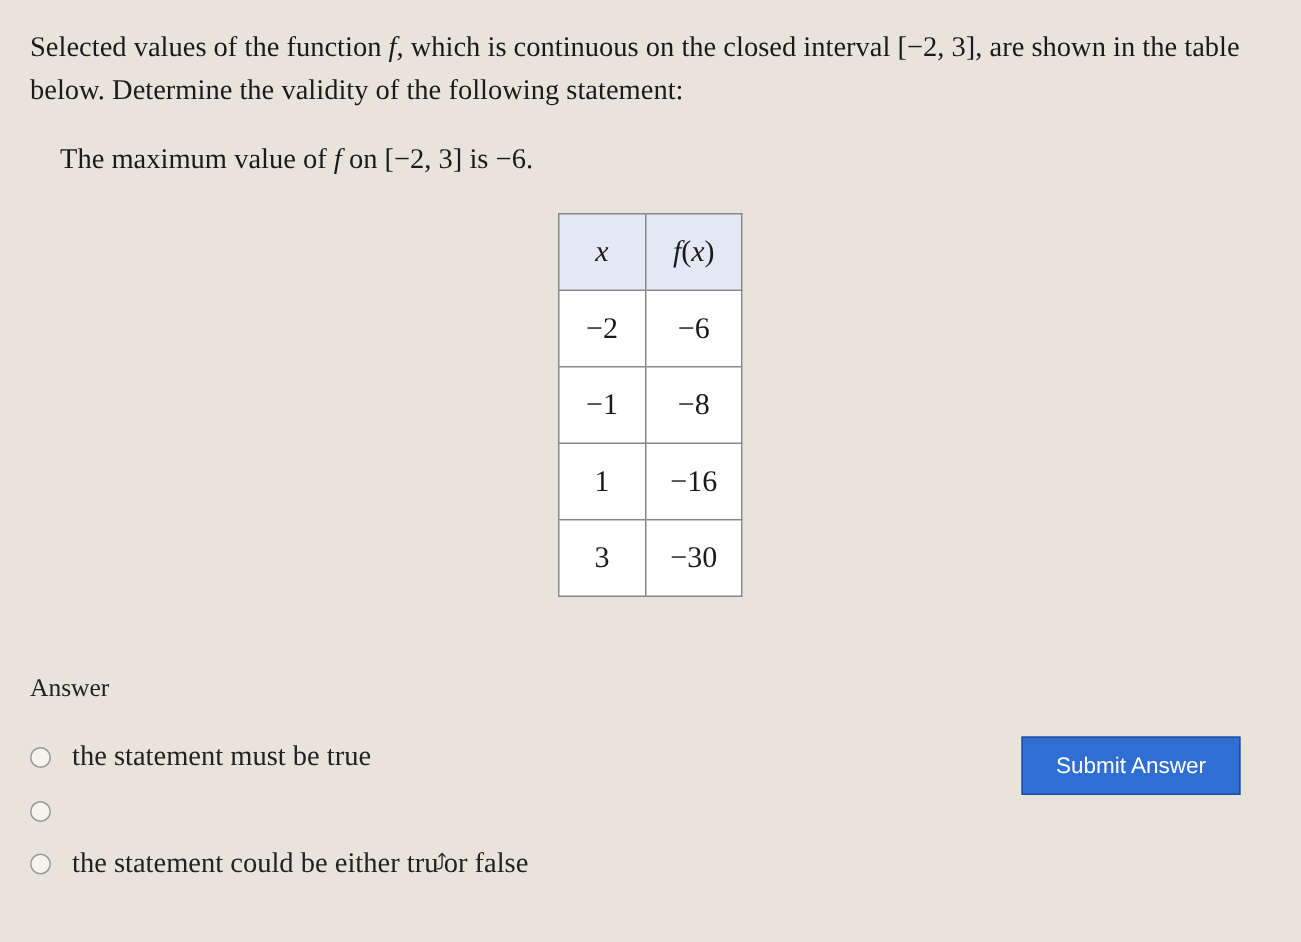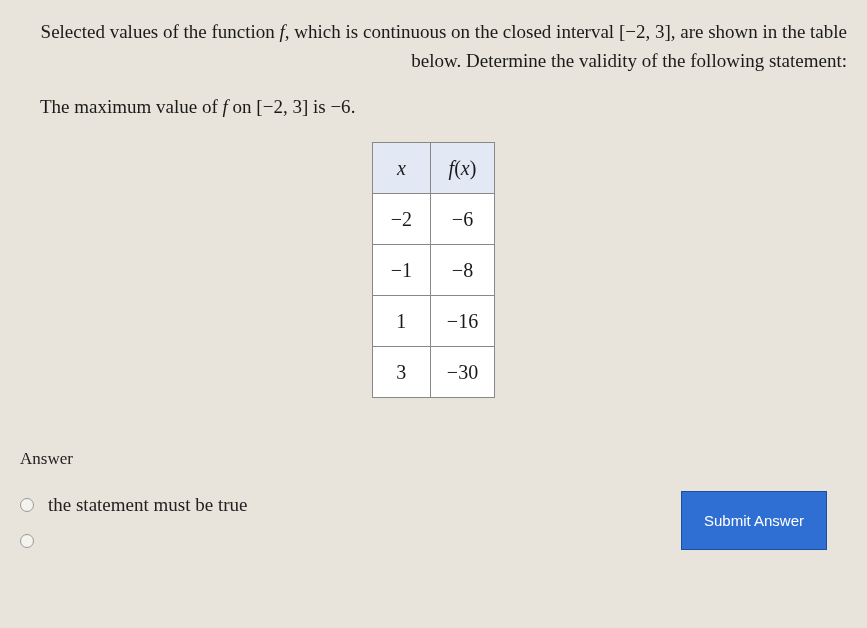--- a/index.html
+++ b/index.html
@@ -13,21 +13,20 @@
       width: 867px;
       height: 628px;
       padding: 18px 20px;
       color: #1a1a1a;
       font-size: 19px;
       line-height: 1.5;
       overflow: hidden;
     }
     .problem-text {
       margin-bottom: 18px;
-      text-align: right;
     }
     .statement-text {
       margin-bottom: 20px;
       margin-left: 20px;
     }
     .math-var {
       font-style: italic;
       font-family: 'Times New Roman', serif;
     }
     .interval {
@@ -88,21 +87,21 @@
       flex-shrink: 0;
       background: #f5f3ee;
     }
     .submit-btn {
       position: absolute;
       right: 20px;
       top: 0;
       background: #2f6fd3;
       color: #fff;
       border: 1px solid #1d4fa0;
-      padding: 20px 22px;
+      padding: 10px 22px;
       font-size: 15px;
       font-family: Arial, sans-serif;
       cursor: pointer;
     }
     .cursor-icon {
       display: inline-block;
       font-size: 15px;
       vertical-align: middle;
       margin: 0 -2px;
     }
@@ -154,13 +153,17 @@
 <div class="options-area">
   <button class="submit-btn">Submit Answer</button>
 
   <div class="option">
     <span class="radio"></span>
     <span>the statement must be true</span>
   </div>
   <div class="option">
     <span class="radio"></span>
   </div>
+  <div class="option">
+    <span class="radio"></span>
+    <span>the statement could be either tru<span class="cursor-icon">⤴</span>or false</span>
+  </div>
 </div>
 
 </body></html>

